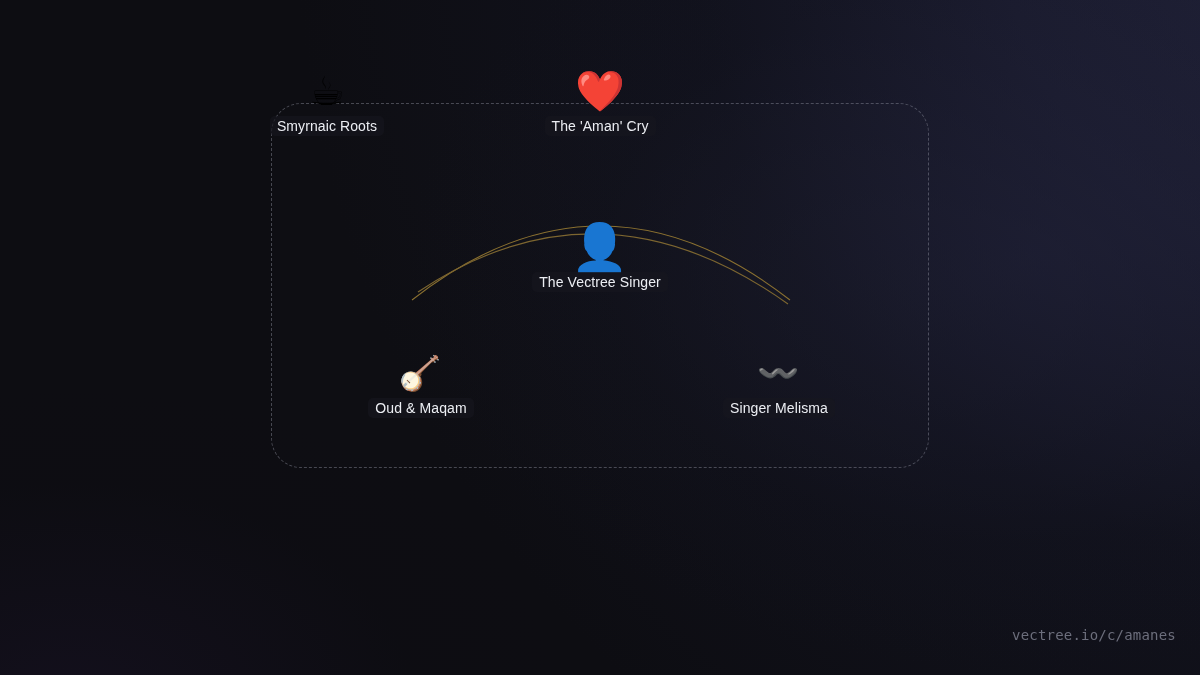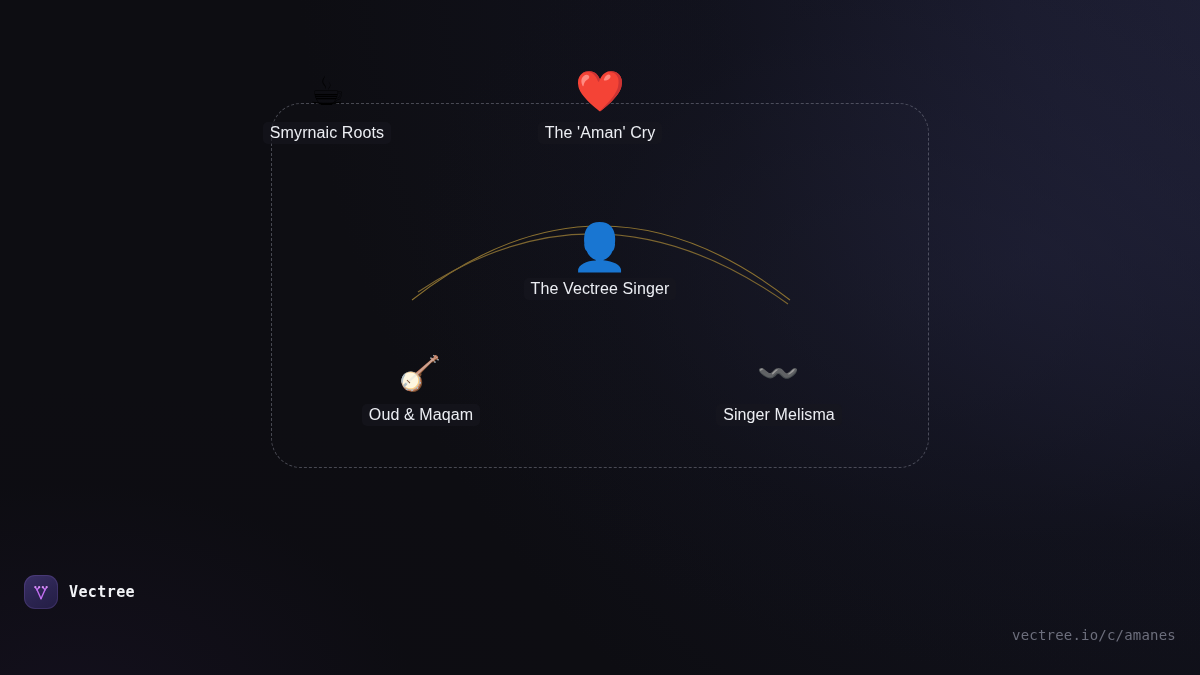--- a/index.html
+++ b/index.html
@@ -51,22 +51,22 @@
     display:flex; flex-direction:column; align-items:center;
     width:220px;
   }
   .node .ico{
     font-size:40px; line-height:46px; height:50px;
     display:flex; align-items:center; justify-content:center;
     font-family:"DejaVu Sans", sans-serif;
   }
   .node .ico.small{ font-size:34px; }
   .node .lbl{
-    margin-top:6px;
-    font-size:16px;
+    margin-top:0;
+    font-size:14px;
     color:#eceef3;
     white-space:nowrap;
     padding:2px 7px;
     border-radius:5px;
     background:rgba(22,23,30,0.62);
     letter-spacing:0.1px;
   }
   .node.center .ico{ font-size:46px; }
 
   
@@ -141,37 +141,16 @@
 
   <div class="node" style="left:779px; top:348px;">
     <span class="ico small">〰️</span>
     <span class="lbl">Singer Melisma</span>
   </div>
 
 </div>
 
 <div class="footer">
 
-  <div class="brand-row">
-    <span class="logo">
-      <svg width="20" height="20" viewBox="0 0 24 24" xmlns="http://www.w3.org/2000/svg">
-        <g stroke="#c06ef0" stroke-width="1.7" fill="none" stroke-linecap="round">
-          <path d="M12 20 L7.2 9.2"></path>
-          <path d="M12 20 L16.8 9.2"></path>
-          <path d="M7.2 9.2 L5.2 6.4"></path>
-          <path d="M7.2 9.2 L9.6 6.6"></path>
-          <path d="M16.8 9.2 L14.4 6.6"></path>
-          <path d="M16.8 9.2 L18.8 6.4"></path>
-        </g>
-        <g fill="#d68ff5">
-          <circle cx="5.2" cy="6.0" r="1.35"></circle>
-          <circle cx="9.8" cy="6.2" r="1.35"></circle>
-          <circle cx="14.2" cy="6.2" r="1.35"></circle>
-          <circle cx="18.8" cy="6.0" r="1.35"></circle>
-        </g>
-      </svg>
-    </span>
-    <span class="brand-name">Vectree</span>
-  </div>
 
 
   <div class="url">vectree.io/c/amanes</div>
 </div>
 
 </body></html>

